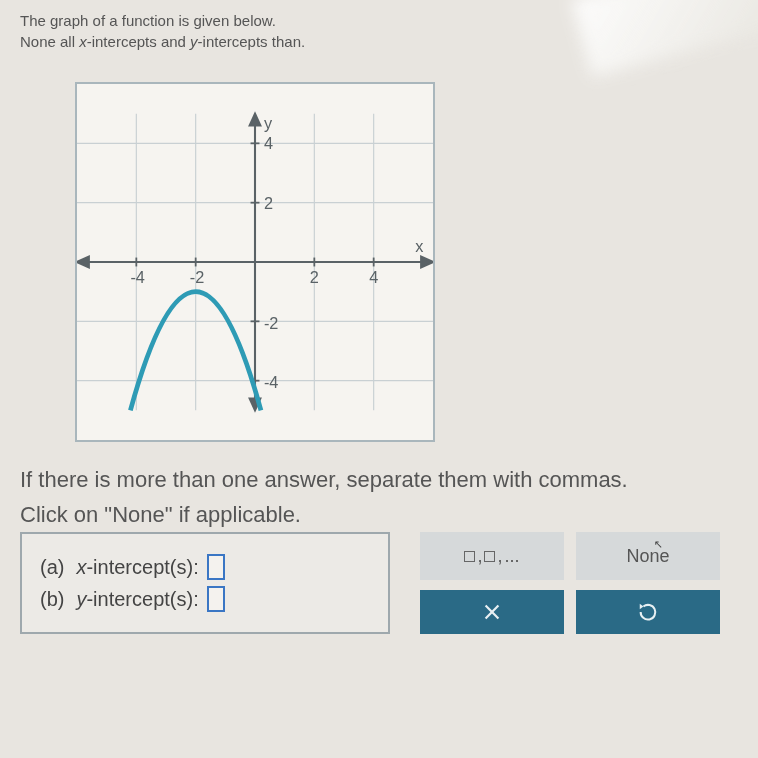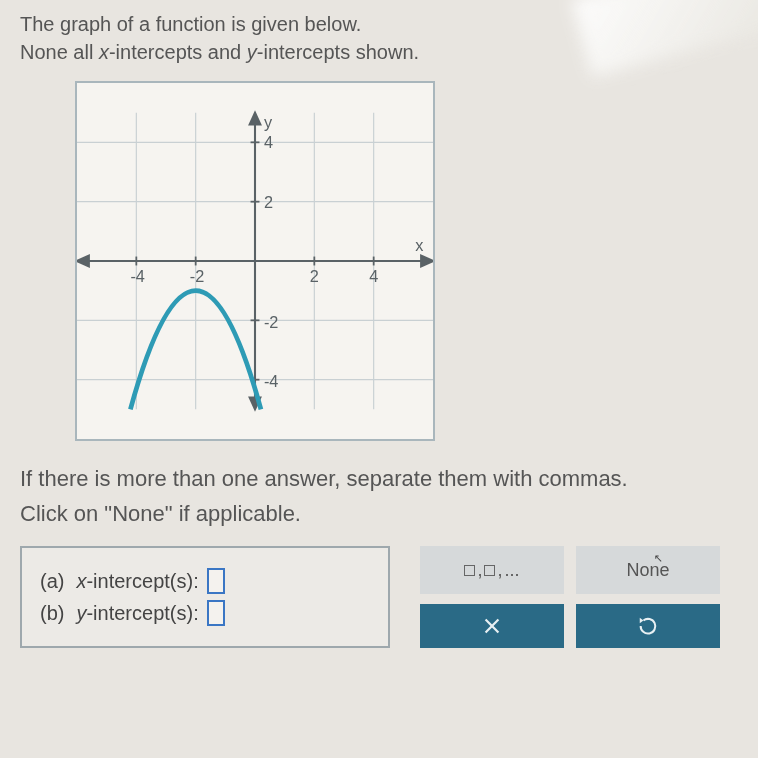--- a/index.html
+++ b/index.html
@@ -17,33 +17,33 @@
       position: absolute;
       top: -30px;
       right: -40px;
       width: 220px;
       height: 80px;
       background: linear-gradient(135deg, rgba(255,255,255,0.9), rgba(230,230,220,0.3));
       transform: rotate(-15deg);
       filter: blur(8px);
       pointer-events: none;
     }
-    .intro { font-size: 20px; line-height: 1.4; margin-bottom: 15px; color: #555; }
+    .intro { font-size: 15px; line-height: 1.4; margin-bottom: 30px; color: #555; }
     .intro .var { font-style: italic; }
     .graph-frame {
       width: 360px;
       height: 360px;
       border: 2px solid #a9b6bc;
       margin-left: 55px;
       margin-bottom: 20px;
       background: #f6f4f0;
       position: relative;
     }
     .graph-frame svg { display: block; }
-    .hint { font-size: 22px; line-height: 1.6; margin-bottom: 15px; color: #555; }
+    .hint { font-size: 22px; line-height: 1.6; color: #555; }
     .bottom-row {
       display: flex;
       gap: 30px;
       align-items: flex-start;
     }
     .answer-box {
       border: 2px solid #9ea8ad;
       padding: 14px 18px;
       width: 370px;
       background: #eceae6;
@@ -118,21 +118,21 @@
     .action-btn svg { stroke: #e8f0f3; }
   </style>
 </head>
 <body>
 
 <div class="glare"></div>
 
 <div class="intro">
   <div>The graph of a function is given below.</div>
   <div>
-    <span>None all </span><span class="var">x</span><span>-intercepts and </span><span class="var">y</span><span>-intercepts shown.</span>
+    <span>None all </span><span class="var">x</span><span>-intercepts and </span><span class="var">y</span><span>-intercepts than.</span>
   </div>
 </div>
 
 <div class="graph-frame">
   <svg width="356" height="356" viewBox="-6 -5 12 10">
     <g transform="scale(1,-1)">
 
       <g stroke="#c9d0d3" stroke-width="0.04">
         <line x1="-6" y1="-4" x2="6" y2="-4"></line>
         <line x1="-6" y1="-2" x2="6" y2="-2"></line>

